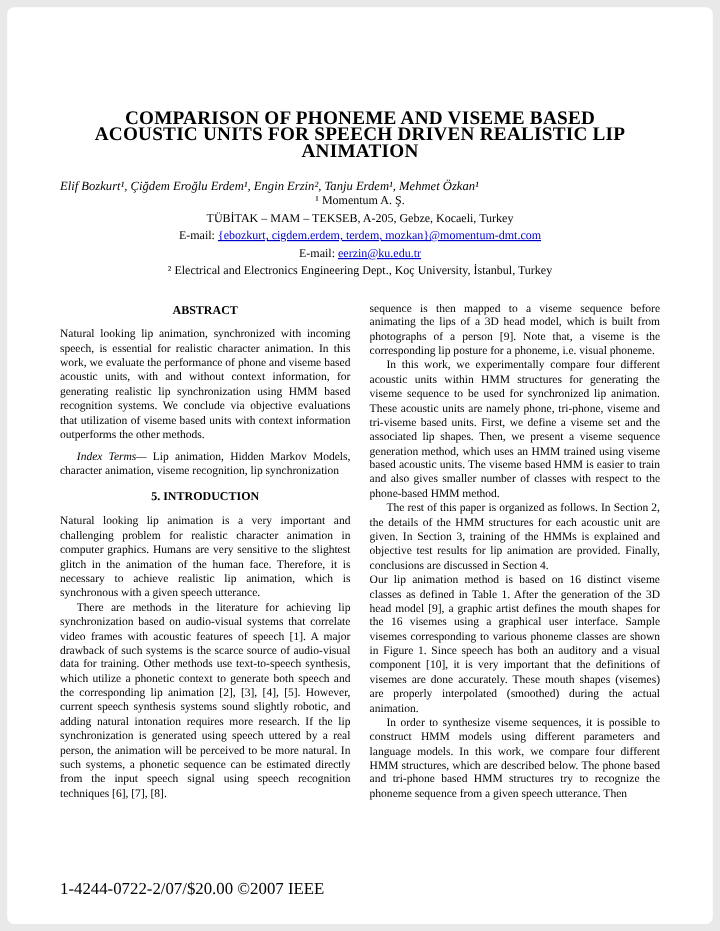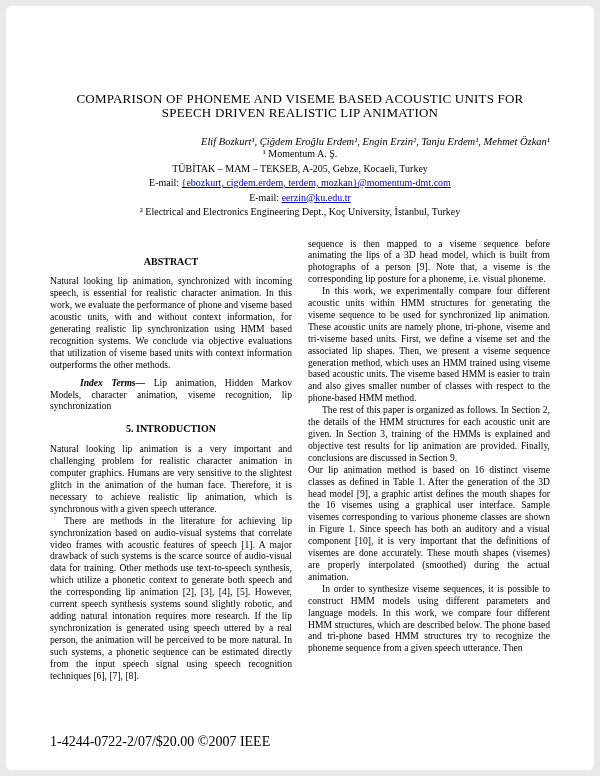--- a/index.html
+++ b/index.html
@@ -14,30 +14,30 @@
     position: relative;
     width: 588px;
     height: 764px;
     margin: 6px auto;
     background: #ffffff;
     border-radius: 6px;
     padding: 86px 44px 0 44px;
     overflow: hidden;
   }
   .title {
-    font-size: 13px;
-    font-weight: normal;
+    font-size: 16px;
+    font-weight: bold;
     text-align: center;
     line-height: 14px;
     max-width: 478px;
     margin: 0 auto;
     letter-spacing: 0.2px;
   }
   .authors {
-    text-align: right;
+    text-align: left;
     font-style: italic;
     font-size: 10.5px;
     margin-top: 16px;
   }
   .affil {
     text-align: center;
     font-size: 10px;
     line-height: 14.5px;
     margin-top: 0;
   }
@@ -57,25 +57,25 @@
     line-height: 11.9px;
     text-align: justify;
     hyphens: auto;
   }
   .col h2 {
     font-size: 10px;
     font-weight: bold;
     text-align: center;
     margin: 11px 0 8px 0;
   }
-  .col h2:first-child { margin-top: 18px; }
+  .col h2:first-child { margin-top: 2px; }
   .col p { margin: 0; }
   .col p.ind { text-indent: 14px; }
   .index-terms { margin-top: 6px !important; }
-  .bi { font-weight: bold; font-style: italic; margin-left: 16px; }
+  .bi { font-weight: normal; font-style: italic; }
   .footer {
     position: absolute;
     left: 44px;
     bottom: 20px;
     font-size: 14px;
   }
 </style>
 </head>
 <body>
 
@@ -100,21 +100,21 @@
       <p>Natural looking lip animation, synchronized with incoming speech, is essential for realistic character animation. In this work, we evaluate the performance of phone and viseme based acoustic units, with and without context information, for generating realistic lip synchronization using HMM based recognition systems. We conclude via objective evaluations that utilization of viseme based units with context information outperforms the other methods.</p>
       <p class="ind index-terms"><span class="bi">Index Terms—</span><span> Lip animation, Hidden Markov Models, character animation, viseme recognition, lip synchronization</span></p>
       <h2>5. INTRODUCTION</h2>
       <p>Natural looking lip animation is a very important and challenging problem for realistic character animation in computer graphics. Humans are very sensitive to the slightest glitch in the animation of the human face. Therefore, it is necessary to achieve realistic lip animation, which is synchronous with a given speech utterance.</p>
       <p class="ind">There are methods in the literature for achieving lip synchronization based on audio-visual systems that correlate video frames with acoustic features of speech [1]. A major drawback of such systems is the scarce source of audio-visual data for training. Other methods use text-to-speech synthesis, which utilize a phonetic context to generate both speech and the corresponding lip animation [2], [3], [4], [5]. However, current speech synthesis systems sound slightly robotic, and adding natural intonation requires more research. If the lip synchronization is generated using speech uttered by a real person, the animation will be perceived to be more natural. In such systems, a phonetic sequence can be estimated directly from the input speech signal using speech recognition techniques [6], [7], [8].</p>
     </div>
 
     <div class="col">
       <p>sequence is then mapped to a viseme sequence before animating the lips of a 3D head model, which is built from photographs of a person [9]. Note that, a viseme is the corresponding lip posture for a phoneme, i.e. visual phoneme.</p>
       <p class="ind">In this work, we experimentally compare four different acoustic units within HMM structures for generating the viseme sequence to be used for synchronized lip animation. These acoustic units are namely phone, tri-phone, viseme and tri-viseme based units. First, we define a viseme set and the associated lip shapes. Then, we present a viseme sequence generation method, which uses an HMM trained using viseme based acoustic units. The viseme based HMM is easier to train and also gives smaller number of classes with respect to the phone-based HMM method.</p>
-      <p class="ind">The rest of this paper is organized as follows. In Section 2, the details of the HMM structures for each acoustic unit are given. In Section 3, training of the HMMs is explained and objective test results for lip animation are provided. Finally, conclusions are discussed in Section 9.</p>
+      <p class="ind">The rest of this paper is organized as follows. In Section 2, the details of the HMM structures for each acoustic unit are given. In Section 3, training of the HMMs is explained and objective test results for lip animation are provided. Finally, conclusions are discussed in Section 4.</p>
       <p>Our lip animation method is based on 16 distinct viseme classes as defined in Table 1. After the generation of the 3D head model [9], a graphic artist defines the mouth shapes for the 16 visemes using a graphical user interface. Sample visemes corresponding to various phoneme classes are shown in Figure 1. Since speech has both an auditory and a visual component [10], it is very important that the definitions of visemes are done accurately. These mouth shapes (visemes) are properly interpolated (smoothed) during the actual animation.</p>
       <p class="ind">In order to synthesize viseme sequences, it is possible to construct HMM models using different parameters and language models. In this work, we compare four different HMM structures, which are described below. The phone based and tri-phone based HMM structures try to recognize the phoneme sequence from a given speech utterance. Then</p>
     </div>
 
   </div>
 
   <div class="footer">1-4244-0722-2/07/$20.00 ©2007 IEEE</div>
 
 </div>
 

